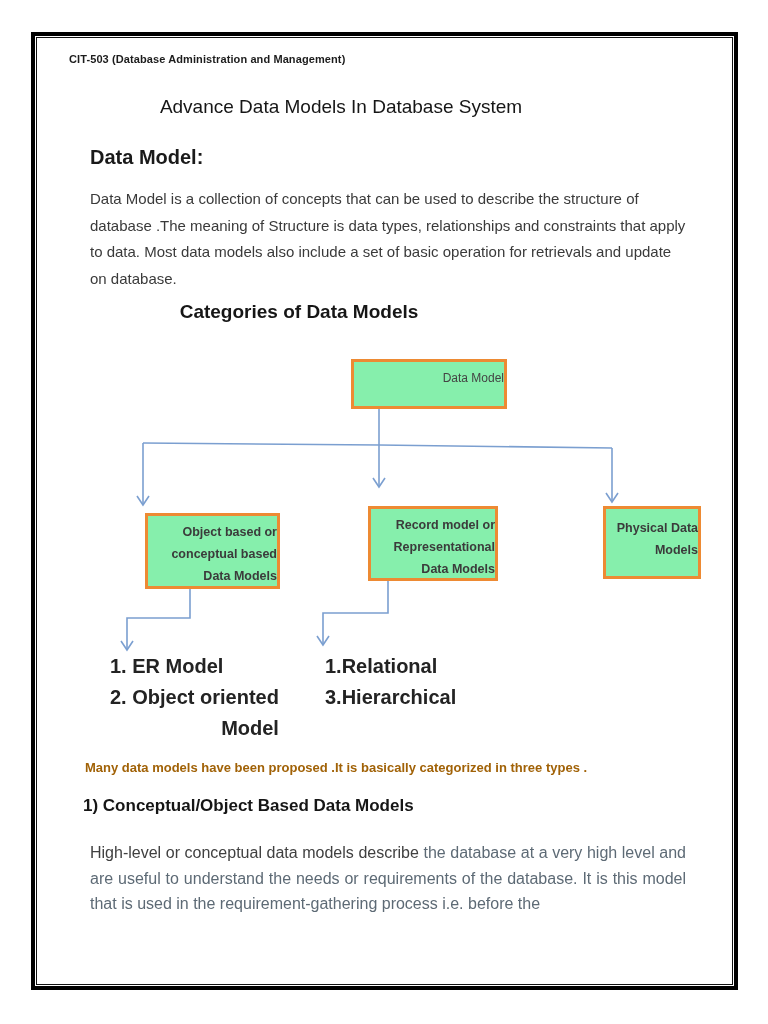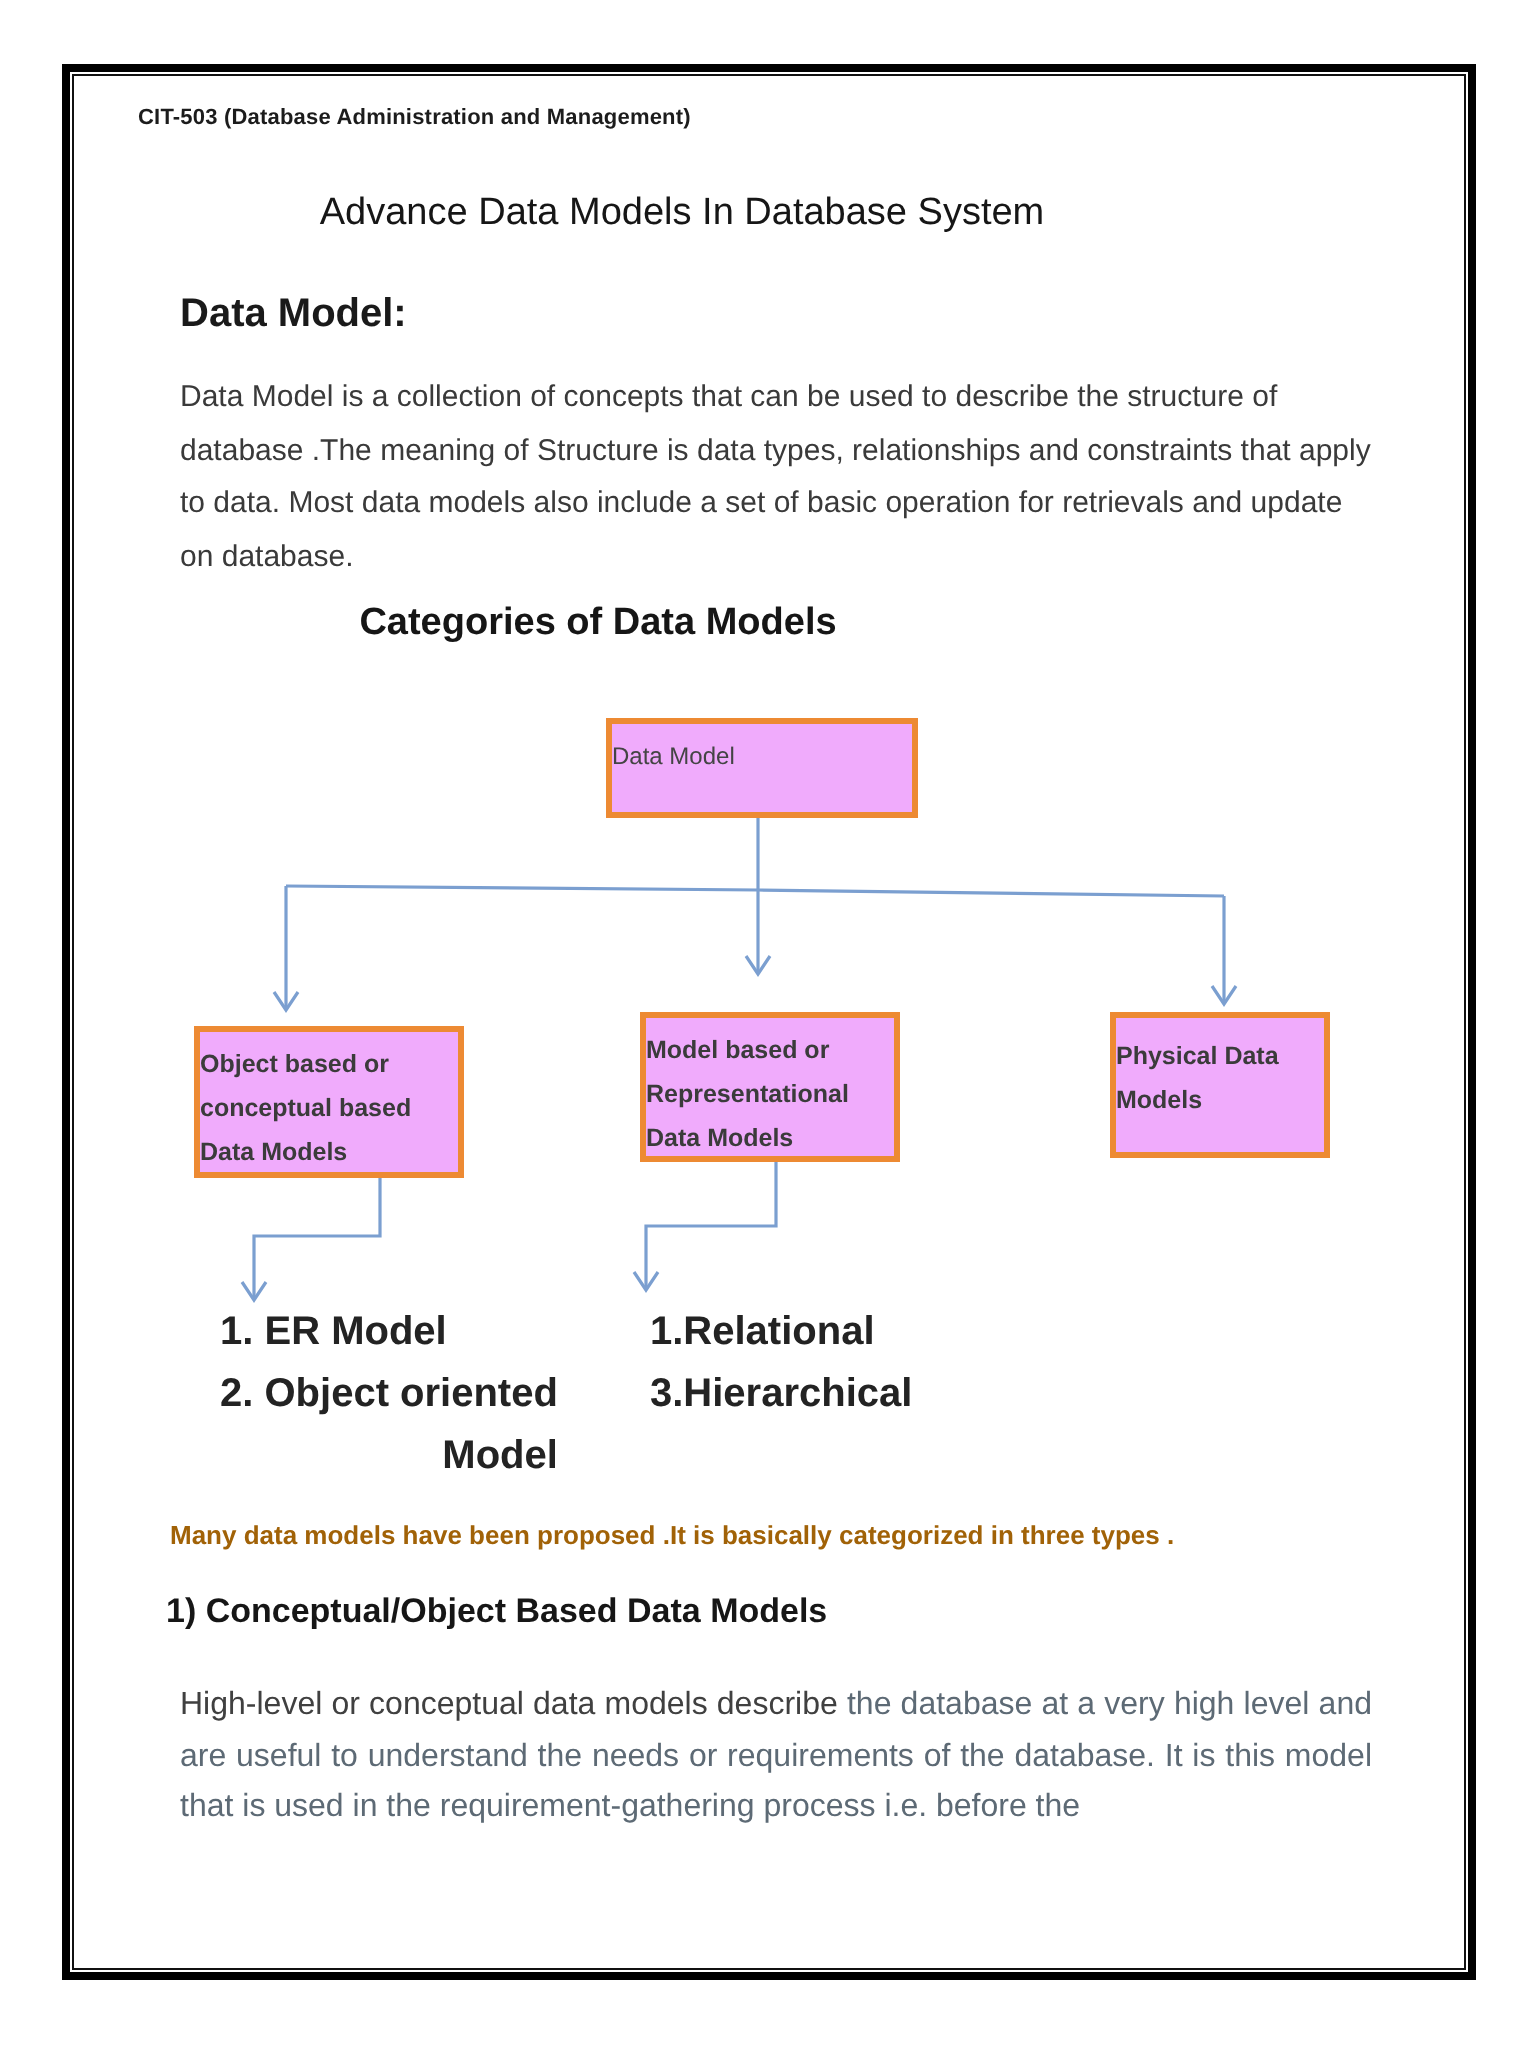--- a/index.html
+++ b/index.html
@@ -36,32 +36,32 @@
     margin:16px 46px 0 53px; font-size:15px; color:#3a3a3a; line-height:26.5px;
   }
   .h-categories {
     margin:8px 171px 0 0; text-align:center;
     font-size:19px; font-weight:bold; color:#161616; line-height:24px;
   }
   .diagram { position:relative; height:418px; margin-top:0; }
   .connectors { position:absolute; left:0; top:0; }
   .conn { stroke:var(--connector,#7B9FD0); stroke-width:1.6; fill:none; }
   .obox {
-    position:absolute; box-sizing:border-box; background:#f0abfc;
+    position:absolute; box-sizing:border-box; background:#86efac;
     border:3px solid var(--box-border,#ED8A33);
-    text-align:left; color:#3b3b3b;
+    text-align:right; color:#3b3b3b;margin-left:48px;
   }
   .obox .bl { display:block; }
   .box-root { left:266px; top:35px; width:156px; height:50px;
     font-size:12px; padding-top:9px; color:#444; }
   .box-left { left:60px; top:189px; width:135px; height:76px;
     font-size:12.5px; font-weight:bold; padding-top:5px; line-height:22px; }
   .box-mid { left:283px; top:182px; width:130px; height:75px;
     font-size:12.5px; font-weight:bold; padding-top:5px; line-height:22px; }
-  .box-right { left:518px; top:182px; width:110px; height:73px;
+  .box-right { left:518px; top:182px; width:98px; height:73px;
     font-size:12.5px; font-weight:bold; padding-top:8px; line-height:22px; }
   .big-list {
     position:absolute; font-size:20px; font-weight:bold; color:#232323; line-height:31px;
   }
   .list-left { left:73px; top:327px; }
   .list-right { left:288px; top:327px; }
   .big-list .indent { padding-left:28px;text-align:right; }
   .note {
     margin:18px 30px 0 48px; font-size:13px; font-weight:bold; color:#a16207; line-height:16px;
   }
@@ -120,21 +120,21 @@
           <span class="bl">Data Model</span>
         </div>
 
         <div class="obox box-left">
           <span class="bl">Object based or</span>
           <span class="bl">conceptual based</span>
           <span class="bl">Data Models</span>
         </div>
 
         <div class="obox box-mid">
-          <span class="bl">Model based or</span>
+          <span class="bl">Record model or</span>
           <span class="bl">Representational</span>
           <span class="bl">Data Models</span>
         </div>
 
         <div class="obox box-right">
           <span class="bl">Physical Data</span>
           <span class="bl">Models</span>
         </div>
 
         <div class="big-list list-left">

